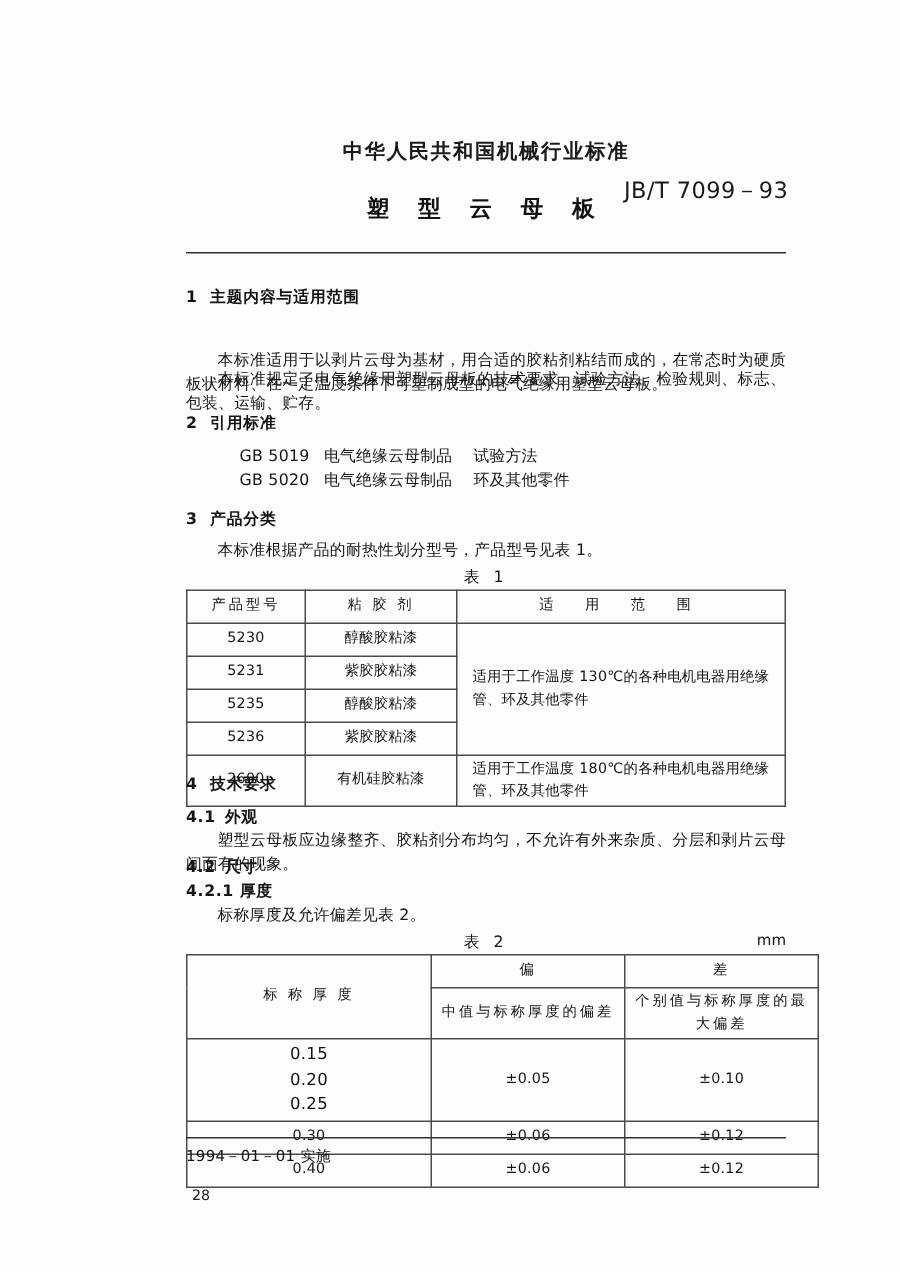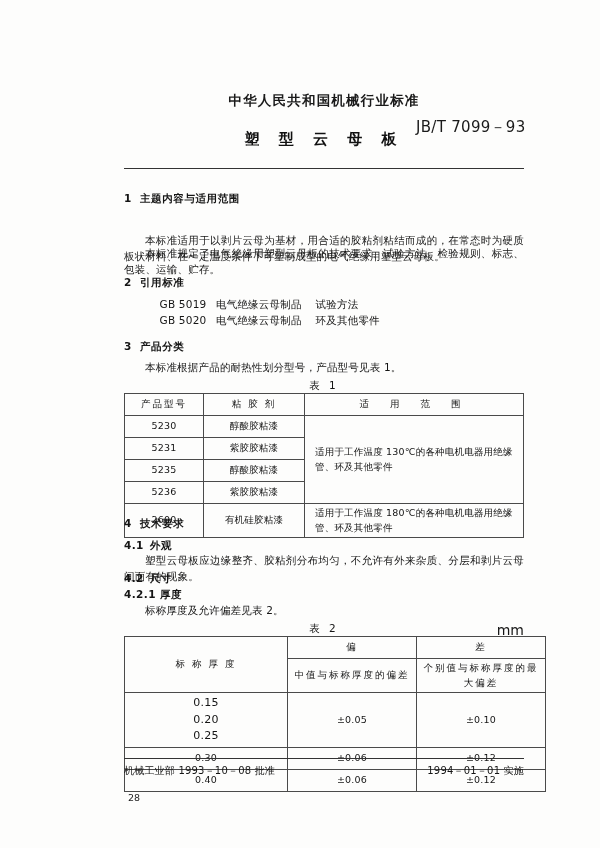--- a/index.html
+++ b/index.html
@@ -125,21 +125,21 @@
   
   .table-caption {
     text-align: center;
     font-size: 10.5px;
     letter-spacing: 3px;
     color: #151515;
   }
   .unit-label {
     position: absolute;
     right: 0;
-    font-size: 14px;
+    font-size: 10px;
     color: #151515;
   }
   table.doc-table {
     border-collapse: collapse;
     width: 400px;
     font-size: 9.5px;
     color: #141414;
     table-layout: fixed;
   }
   table.doc-table td, table.doc-table th {
@@ -333,19 +333,18 @@
             <td>0.40</td>
             <td>±0.06</td>
             <td>±0.12</td>
           </tr>
         </tbody>
       </table>
     </div>
 
     <div class="footer-rule"></div>
     <div class="footer">
-      <span>机械工业部 1993－10－08 批准</span>
       <span>1994－01－01 实施</span>
     </div>
     <div class="page-number">28</div>
 
   </div>
 </div>
 
 </body></html>

